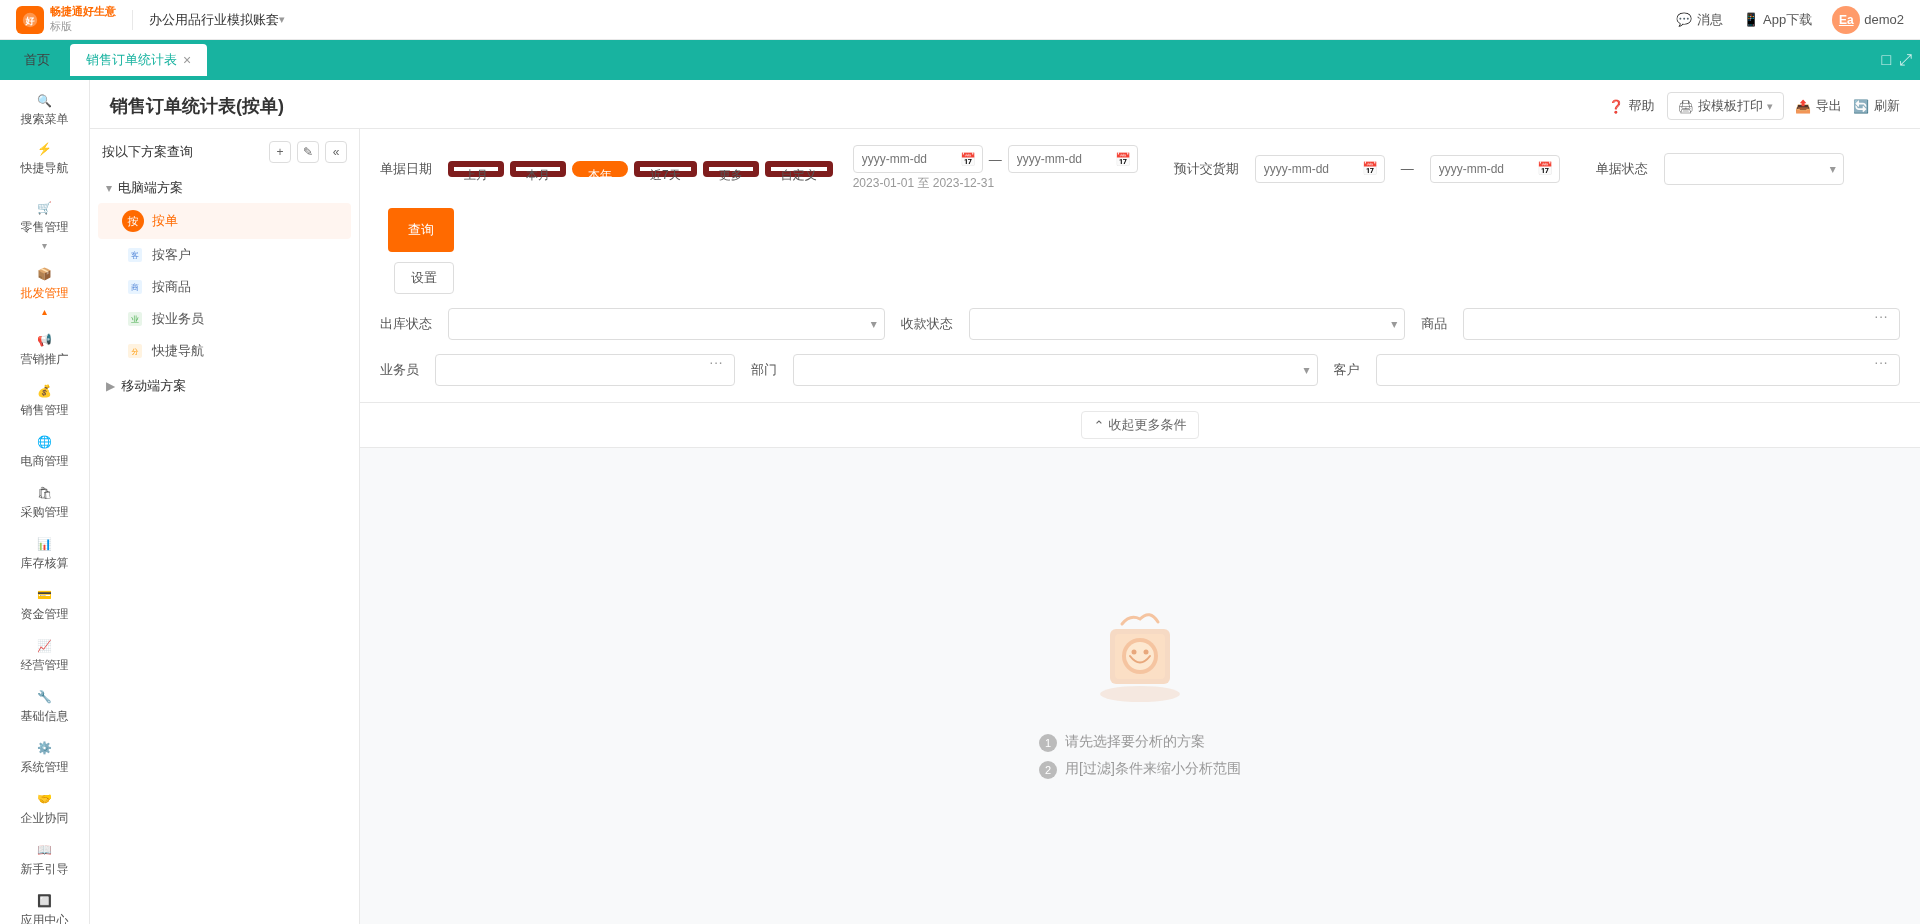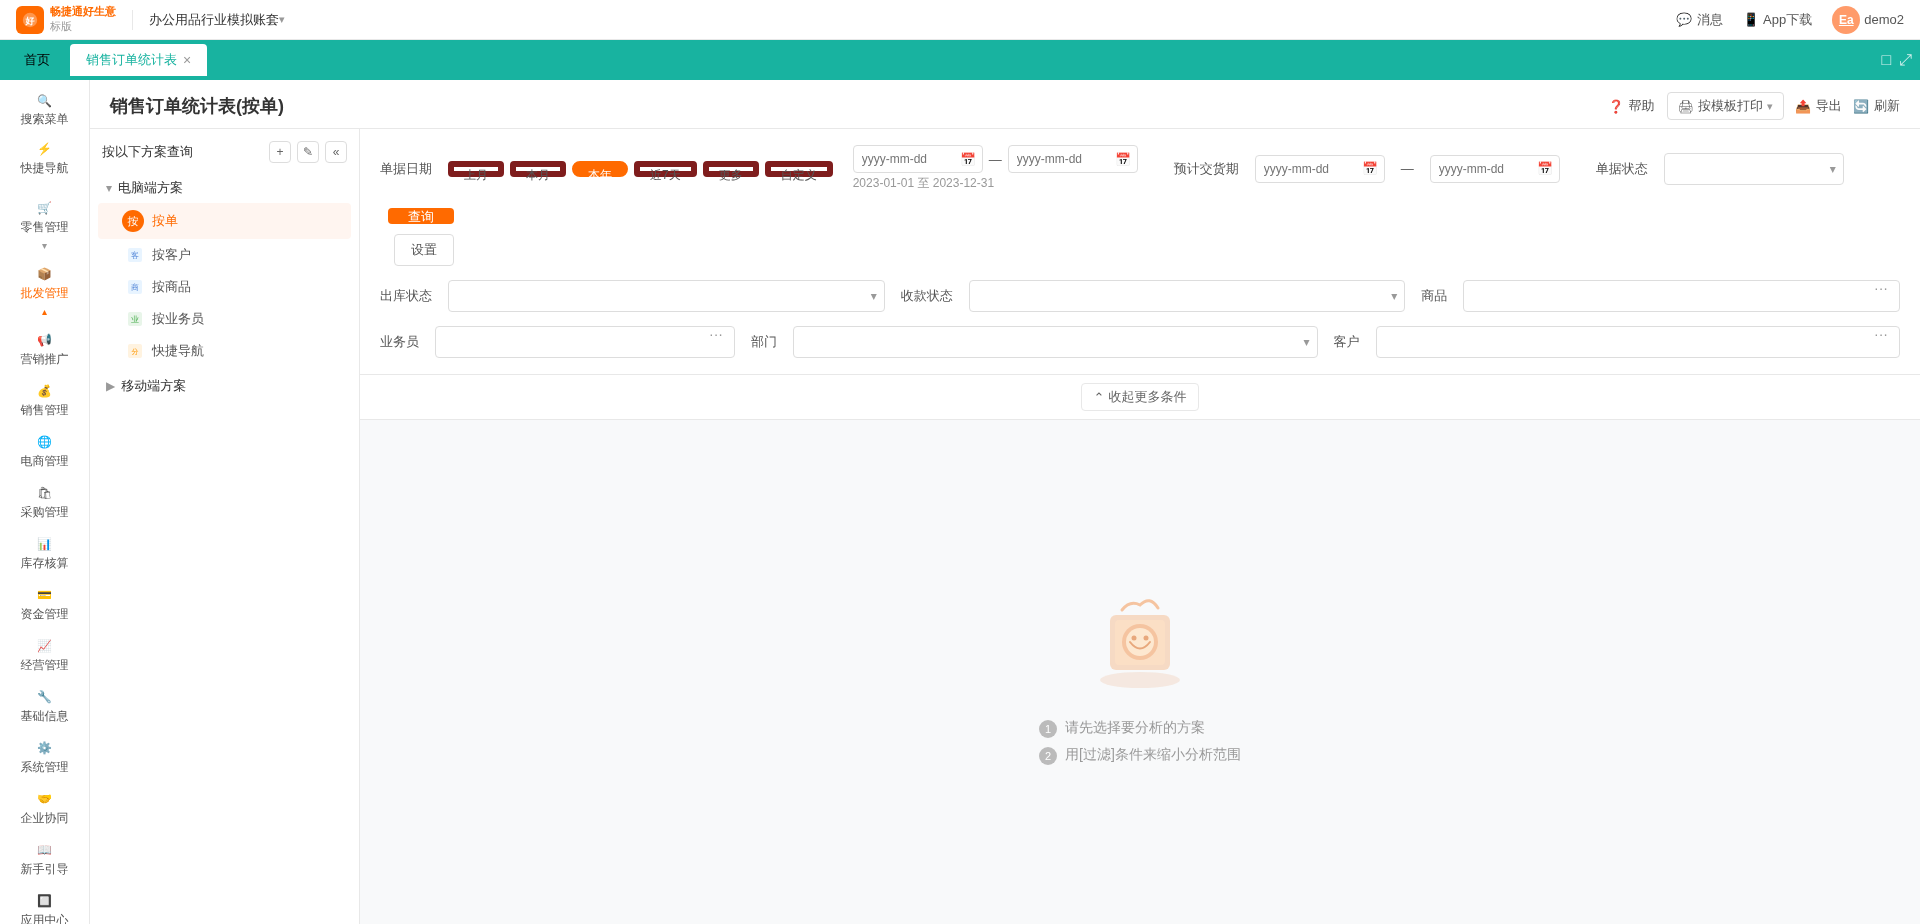--- a/index.html
+++ b/index.html
@@ -13,21 +13,21 @@
     .logo-text { font-size: 11px; color: #ff6a00; font-weight: bold; line-height: 1.2; }
     .biao-qian { font-size: 11px; color: #999; }
     .workspace-selector { display: flex; align-items: center; font-size: 13px; color: #333; cursor: pointer; }
     .top-bar-right { display: flex; align-items: center; gap: 20px; font-size: 13px; color: #555; }
     .top-bar-right .item { display: flex; align-items: center; gap: 4px; cursor: pointer; }
     .avatar { width: 28px; height: 28px; border-radius: 50%; background: #ff9b6a; display: flex; align-items: center; justify-content: center; color: #fff; font-size: 12px; font-weight: bold; text-decoration: underline; }
 
     
     .nav-tabs { height: 40px; background: #18b3a0; display: flex; align-items: center; padding: 0 8px; gap: 4px; flex-shrink: 0; }
     .nav-tab { height: 32px; padding: 0 16px; border-radius: 4px 4px 0 0; display: flex; align-items: center; gap: 6px; font-size: 13px; cursor: pointer; }
-    .nav-tab.home { background: transparent; color: #000000; }
+    .nav-tab.home { background: transparent; color: #404040; }
     .nav-tab.active { background: #fff; color: #18b3a0; font-weight: 500; }
     .nav-tab .close-btn { font-size: 14px; color: #999; cursor: pointer; }
     .nav-tab-right { margin-left: auto; display: flex; align-items: center; gap: 8px; }
     .window-btn { color: #fff; font-size: 16px; cursor: pointer; opacity: 0.8; }
 
     
     .main-layout { display: flex; flex: 1; overflow: hidden; }
 
     
     .sidebar { width: 90px; background: #fff; border-right: 1px solid #e8e8e8; display: flex; flex-direction: column; align-items: center; padding: 8px 0; flex-shrink: 0; overflow-y: auto; }
@@ -87,21 +87,21 @@
     .collapse-row { display: flex; justify-content: center; padding: 8px; background: #fff; border-bottom: 1px solid #e8e8e8; }
     .collapse-btn { display: flex; align-items: center; gap: 4px; font-size: 13px; color: #666; cursor: pointer; border: 1px solid #e8e8e8; border-radius: 4px; padding: 4px 12px; background: #fff; }
 
     
     .empty-area { flex: 1; display: flex; flex-direction: column; align-items: center; justify-content: center; gap: 16px; padding: 40px; }
     .empty-tips { display: flex; flex-direction: column; gap: 8px; }
     .empty-tip { display: flex; align-items: flex-start; gap: 8px; font-size: 14px; color: #999; }
     .tip-num { width: 18px; height: 18px; border-radius: 50%; background: #bbb; color: #fff; display: flex; align-items: center; justify-content: center; font-size: 11px; flex-shrink: 0; margin-top: 1px; }
 
     
-    .query-btn { height: 16px; padding: 0 20px; background: #ff6a00; color: #fff; border: none; border-radius: 4px; font-size: 13px; cursor: pointer; }
+    .query-btn { height: 44px; padding: 0 20px; background: #ff6a00; color: #fff; border: none; border-radius: 4px; font-size: 13px; cursor: pointer; }
     .setting-btn { height: 32px; padding: 0 16px; background: #fff; color: #555; border: 1px solid #ddd; border-radius: 4px; font-size: 13px; cursor: pointer; margin-top: 6px; }
     .query-panel { display: flex; flex-direction: column; align-items: flex-end; gap: 4px; margin-left: 8px; flex-shrink: 0; }
 
     .date-range-text { font-size: 12px; color: #999; margin-top: 2px; }
   </style>
 </head>
 <body>
 
 <div class="top-bar">
   <div class="top-bar-left">

